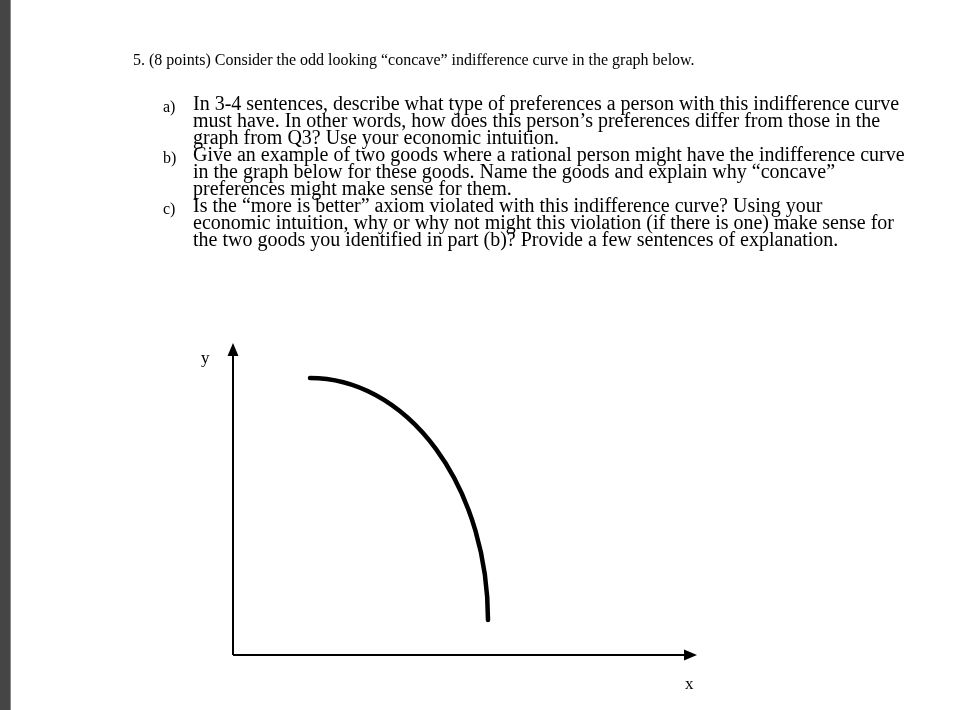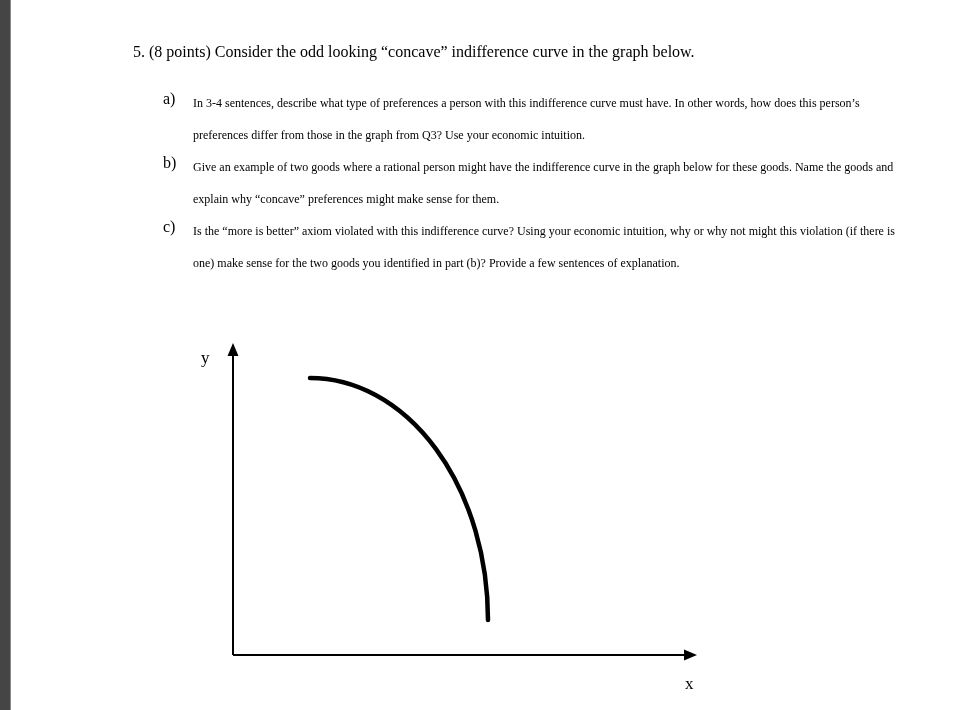--- a/index.html
+++ b/index.html
@@ -25,40 +25,40 @@
     background: #454545;
     border-right: 1px solid #8a8a8a;
   }
   .content {
     position: absolute;
     left: 133px;
     top: 40px;
     width: 790px;
   }
   .question {
-    margin: 0 0 24px 0;
+    margin: 8px 0 24px 0;
     font-size: 16px;
     line-height: 23px;
   }
   .parts {
     margin-left: 30px;
   }
   .part {
     display: flex;
     align-items: flex-start;
   }
   .part-label {
     flex: 0 0 30px;
     font-size: 16px;
     line-height: 23px;
   }
   .part-text {
     width: 712px;
-    font-size: 12px;
-    line-height: 32px;
+    font-size: 20px;
+    line-height: 17px;
   }
   .graph-wrap {
     position: absolute;
     left: 190px;
     top: 340px;
     width: 540px;
     height: 360px;
   }
   .axis-label-y {
     position: absolute;

